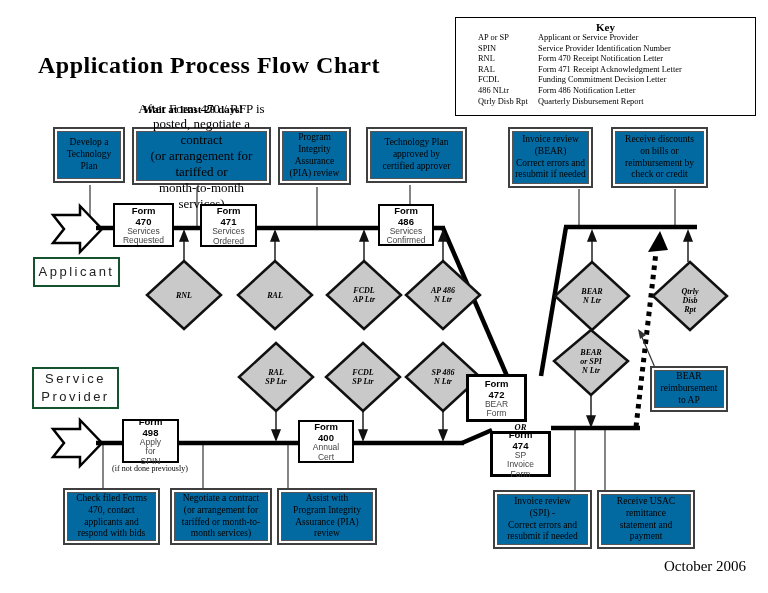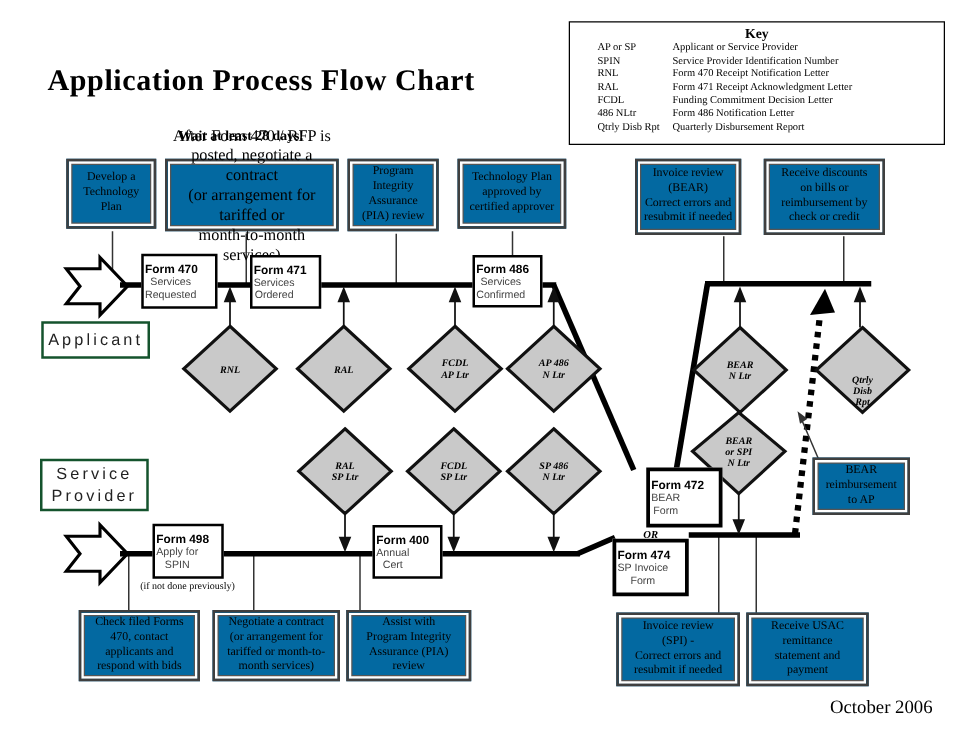--- a/index.html
+++ b/index.html
@@ -18,21 +18,21 @@
   .keyrow{display:flex;font-family:"Liberation Serif",serif;font-size:8.4px;line-height:10.6px;margin-left:16px;}
   .keyabbr{width:60px;flex:none;}
   .keydesc{flex:1;}
 
   .dbox{background:#0369a1;border:2px solid #3f3f3f;box-shadow:inset 0 0 0 2px #fff, inset 0 0 0 3px #555;
         box-sizing:border-box;display:flex;align-items:center;justify-content:center;text-align:center;
         font-family:"Liberation Serif",serif;font-size:9.5px;line-height:1.25;padding:2px;}
   .dbox.small{font-size:13px;line-height:1.22;}
 
   .formbox{background:#fff;border:2px solid #000;box-sizing:border-box;display:flex;flex-direction:column;
-           align-items:flex-start;justify-content:center;text-align:center;padding:1px;}
+           align-items:center;justify-content:center;text-align:center;padding:12px;}
   .formbox.thick{border-width:3px;}
   .fb-title{font-size:9.5px;font-weight:bold;line-height:11px;}
   .fb-sub{font-size:8.5px;line-height:9.5px;color:#444;}
 
   .lane{background:#fff;border:2px solid #14532d;box-sizing:border-box;display:flex;align-items:center;
         justify-content:center;text-align:center;font-size:13px;letter-spacing:2.5px;color:#222;line-height:1.35;}
 
   .dtext{display:flex;align-items:center;justify-content:center;text-align:center;
          font-family:"Liberation Serif",serif;font-weight:bold;font-style:italic;
          font-size:8px;line-height:9px;}
@@ -176,21 +176,21 @@
 Technology
 Plan</div>
   <div class="abs dbox ml small" style="left:132px;top:127px;width:139px;height:58px;">After Form 470 / RFP is
 posted, negotiate a contract
 (or arrangement for tariffed or
 month-to-month services)</div>
   <div class="abs dbox ml" style="left:278px;top:127px;width:73px;height:58px;">Program
 Integrity
 Assurance
 (PIA) review</div>
-  <div class="abs dbox ml" style="left:366px;top:127px;width:87px;height:56px;">Technology Plan
+  <div class="abs dbox ml" style="left:366px;top:127px;width:101px;height:56px;">Technology Plan
 approved by
 certified approver</div>
   <div class="abs dbox ml" style="left:508px;top:127px;width:85px;height:61px;">Invoice review
 (BEAR)
 Correct errors and
 resubmit if needed</div>
   <div class="abs dbox ml" style="left:611px;top:127px;width:97px;height:61px;">Receive discounts
 on bills or
 reimbursement by
 check or credit</div>
@@ -220,21 +220,21 @@
     <div class="fb-sub ml">Apply for
 SPIN</div>
   </div>
   <div class="abs spinnote" style="left:95px;top:464px;width:110px;">(if not done previously)</div>
   <div class="abs formbox" style="left:298px;top:420px;width:56px;height:43px;">
     <div class="fb-title">Form 400</div>
     <div class="fb-sub ml">Annual
 Cert</div>
   </div>
 
-  <div class="abs formbox thick" style="left:517px;top:374px;width:61px;height:48px;">
+  <div class="abs formbox thick" style="left:466px;top:374px;width:61px;height:48px;">
     <div class="fb-title">Form 472</div>
     <div class="fb-sub ml">BEAR
 Form</div>
   </div>
   <div class="abs ornote" style="left:492px;top:422px;width:57px;">OR</div>
   <div class="abs formbox thick" style="left:490px;top:431px;width:61px;height:46px;">
     <div class="fb-title">Form 474</div>
     <div class="fb-sub ml">SP Invoice
 Form</div>
   </div>
@@ -246,21 +246,21 @@
   <div class="abs dtext ml" style="left:411px;top:275px;width:64px;height:40px;">AP 486
 N Ltr</div>
   <div class="abs dtext ml" style="left:244px;top:357px;width:64px;height:40px;">RAL
 SP Ltr</div>
   <div class="abs dtext ml" style="left:331px;top:357px;width:64px;height:40px;">FCDL
 SP Ltr</div>
   <div class="abs dtext ml" style="left:411px;top:357px;width:64px;height:40px;">SP 486
 N Ltr</div>
   <div class="abs dtext ml" style="left:560px;top:276px;width:64px;height:40px;">BEAR
 N Ltr</div>
-  <div class="abs dtext ml" style="left:658px;top:292px;width:64px;height:40px;">Qtrly
+  <div class="abs dtext ml" style="left:658px;top:280px;width:64px;height:40px;">Qtrly
 Disb
 Rpt</div>
   <div class="abs dtext ml" style="left:559px;top:341px;width:64px;height:40px;">BEAR
 or SPI
 N Ltr</div>
 
   <div class="abs dbox ml" style="left:650px;top:366px;width:78px;height:46px;">BEAR
 reimbursement
 to AP</div>
 

